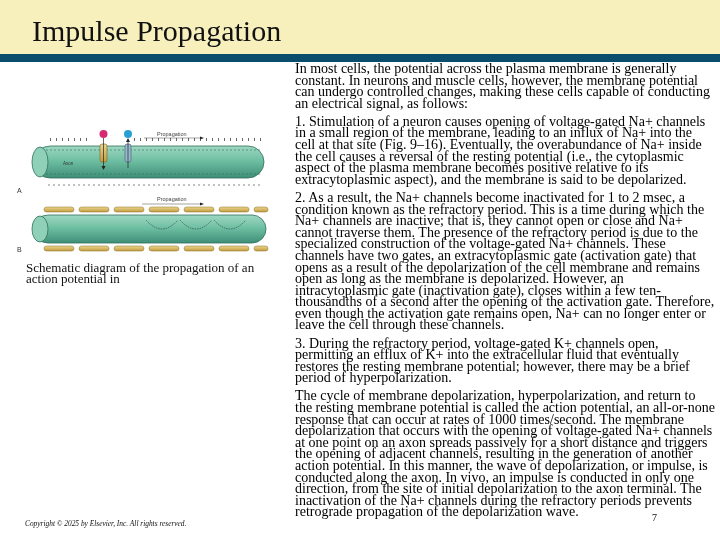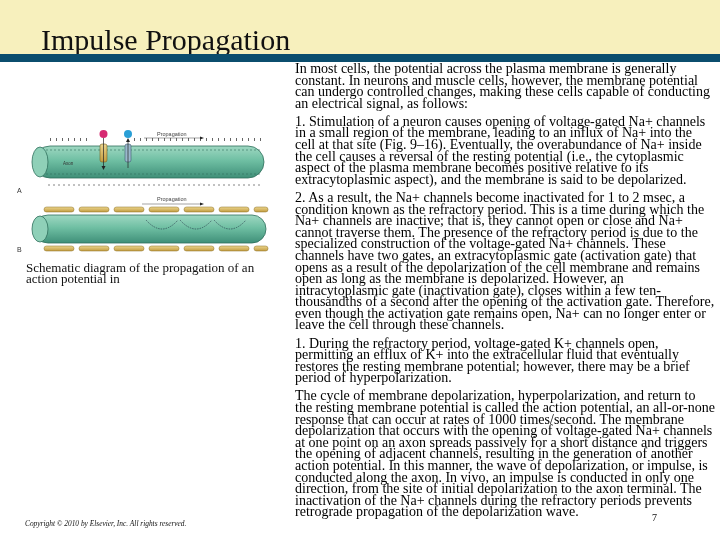--- a/index.html
+++ b/index.html
@@ -26,21 +26,21 @@
       background: #f7f0bd;
     }
     .title {
       position: absolute;
       left: 28px;
       top: 9px;
       font-size: 30px;
       line-height: 36px;
       font-weight: normal;
       color: #111111;
-      margin: 13px;
+      margin: 4px;
       font-family: "Liberation Serif", "DejaVu Serif", serif;
     }
     .title-bar {
       position: absolute;
       left: 0;
       top: 54px;
       width: 720px;
       height: 8px;
       background: #0b4d6d;
     }
@@ -215,20 +215,20 @@
   </div>
 
   <div class="caption">
     <div>Schematic diagram of the propagation of an action potential in</div>
   </div>
 
   <div class="body-text">
     <p>In most cells, the potential across the plasma membrane is generally constant. In neurons and muscle cells, however, the membrane potential can undergo controlled changes, making these cells capable of conducting an electrical signal, as follows:</p>
     <p>1. Stimulation of a neuron causes opening of voltage-gated Na+ channels in a small region of the membrane, leading to an influx of Na+ into the cell at that site (Fig. 9–16). Eventually, the overabundance of Na+ inside the cell causes a reversal of the resting potential (i.e., the cytoplasmic aspect of the plasma membrane becomes positive relative to its extracytoplasmic aspect), and the membrane is said to be depolarized.</p>
     <p>2. As a result, the Na+ channels become inactivated for 1 to 2 msec, a condition known as the refractory period. This is a time during which the Na+ channels are inactive; that is, they cannot open or close and Na+ cannot traverse them. The presence of the refractory period is due to the specialized construction of the voltage-gated Na+ channels. These channels have two gates, an extracytoplasmic gate (activation gate) that opens as a result of the depolarization of the cell membrane and remains open as long as the membrane is depolarized. However, an intracytoplasmic gate (inactivation gate), closes within a few ten-thousandths of a second after the opening of the activation gate. Therefore, even though the activation gate remains open, Na+ can no longer enter or leave the cell through these channels.</p>
-    <p>1. During the refractory period, voltage-gated K+ channels open, permitting an efflux of K+ into the extracellular fluid that eventually restores the resting membrane potential; however, there may be a brief period of hyperpolarization.</p>
+    <p>3. During the refractory period, voltage-gated K+ channels open, permitting an efflux of K+ into the extracellular fluid that eventually restores the resting membrane potential; however, there may be a brief period of hyperpolarization.</p>
     <p><span>The cycle of membrane depolarization, hyperpolarization, and return to the resting membrane potential is called the action potential, an all-or-none response that can occur at rates of 1000 times/second. The membrane depolarization that occurs with the opening of voltage-gated Na+ channels at one point on an axon spreads passively for a short distance and triggers the opening of adjacent channels, resulting in the generation of another action potential. In this manner, the </span><b>wave of depolarization,</b><span> or </span><b>impulse,</b><span> is conducted along the axon. In vivo, an impulse is conducted in only one direction, from the site of initial depolarization to the axon terminal. The inactivation of the Na+ channels during the refractory periods prevents retrograde propagation of the depolarization wave.</span></p>
   </div>
 
-  <div class="copyright">Copyright © 2010 by Elsevier, Inc. All rights reserved.</div>
+  <div class="copyright">Copyright © 2025 by Elsevier, Inc. All rights reserved.</div>
   <div class="page-number">7</div>
 
 </div>
 
 </body></html>

